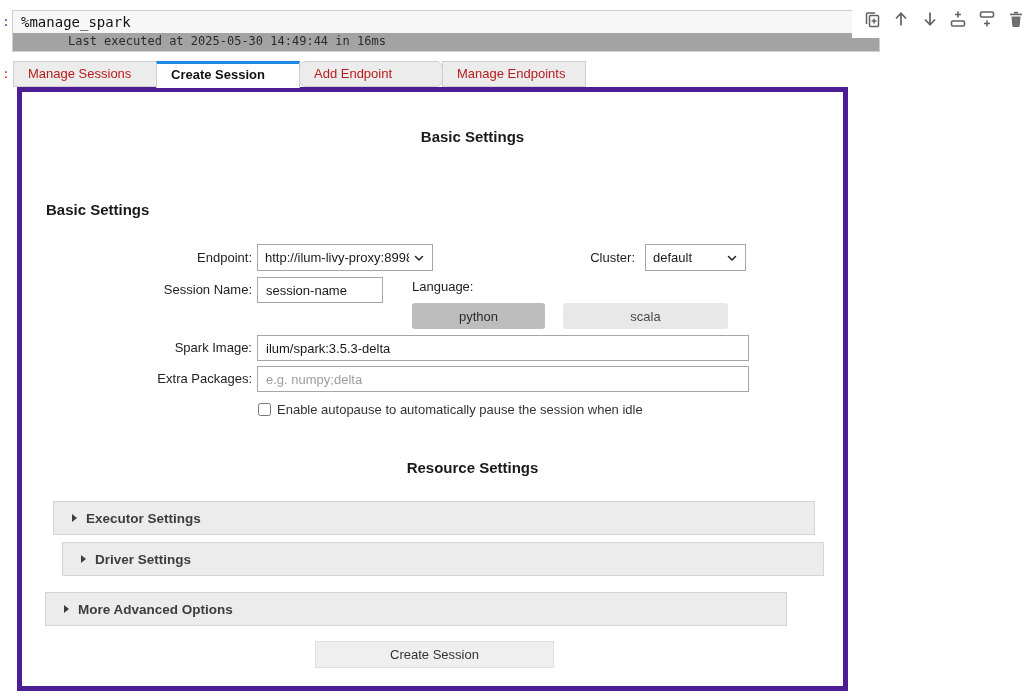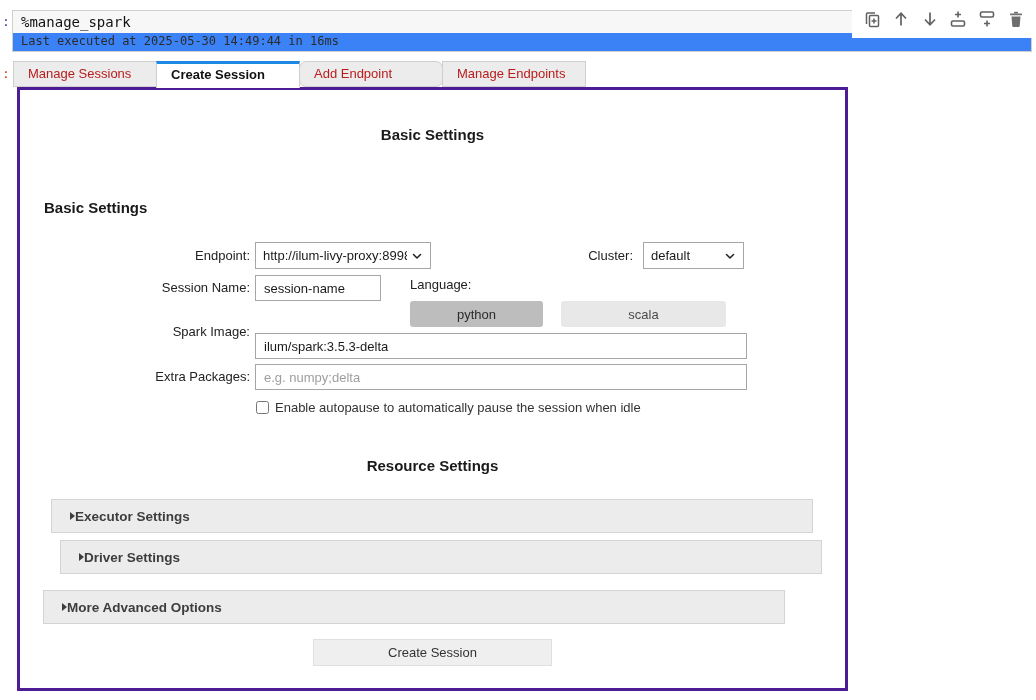--- a/index.html
+++ b/index.html
@@ -9,40 +9,40 @@
 
   
   .prompt { position:absolute; font-family:"DejaVu Sans Mono", monospace; font-size:13px; }
   #in-prompt  { left:2px; top:14px; color:#303F9F; }
   #out-prompt { left:2px; top:66px; color:#D84315; }
 
   #cell-input { position:absolute; left:12px; top:10px; width:1020px; height:24px;
     background:#f7f7f7; border:1px solid #cfcfcf; }
   #cell-code { font-family:"DejaVu Sans Mono", monospace; font-size:14px; color:#111;
     line-height:22px; padding-left:8px; white-space:pre; }
-  #exec-bar { position:absolute; left:12px; top:33px; width:1020px; height:19px;
-    background:#3b82f6; border:1px solid #cfcfcf; border-top:none; }
+  #exec-bar { position:absolute; left:12px; top:33px; width:868px; height:19px;
+    background:#a3a3a3; border:1px solid #cfcfcf; border-top:none;padding-left:47px; }
   #exec-text { font-family:"DejaVu Sans Mono", monospace; font-size:12px; color:#2b2b2b;
     line-height:17px; padding-left:8px; white-space:pre; }
 
   #cell-toolbar { position:absolute; left:852px; top:0; width:184px; height:38px;
     background:#fff; display:flex; align-items:center; justify-content:space-between;
     padding:0 10px; z-index:5; }
   .tb-icon { width:20px; height:20px; cursor:pointer; display:block; }
 
   
   .tab { position:absolute; top:61px; height:26px; width:144px; font-size:13px;
     padding-left:14px; line-height:24px; background:#ececec; border:1px solid #cfcfcf;
     color:#b91c1c; cursor:pointer; white-space:nowrap; overflow:hidden; z-index:2; }
   .tab.active { top:61px; height:27px; background:#fff; color:#111; font-weight:bold;
     border-top:3px solid #1e88e5; border-bottom:none; z-index:4; line-height:22px; }
 
   
   #widget { position:absolute; left:17px; top:87px; width:831px; height:604px;
-    background:#fff; border:3px solid #4c1d95; z-index:1; }
+    background:#fff; border:5px solid #4c1d95; z-index:1;padding-left:40px; }
   .abs { position:absolute; }
   .h-center { width:100%; text-align:center; font-weight:bold; font-size:15px; color:#1a1a1a; }
   .h-left { font-weight:bold; font-size:15px; color:#1a1a1a; }
   .field-label { left:0; width:230px; text-align:right; font-size:13px; color:#222; }
   .txt-input { border:1px solid #a6a6a6; background:#fff; font-family:"Liberation Sans",sans-serif;
     font-size:13px; color:#1a1a1a; padding:0 8px; outline:none; }
   .txt-input::placeholder { color:#9e9e9e; }
   .selectbox { border:1px solid #a6a6a6; background:#fff; display:flex; align-items:center;
     justify-content:space-between; padding:0 7px; font-size:13px; color:#1a1a1a; cursor:pointer; }
   .selectbox .sel-val { white-space:nowrap; overflow:hidden; }
@@ -51,21 +51,21 @@
   .toggle-btn { display:flex; align-items:center; justify-content:center; font-size:13px;
     border-radius:3px; cursor:pointer; }
   .toggle-btn.selected { background:#bdbdbd; color:#2b2b2b; }
   .toggle-btn.unselected { background:#e8e8e8; color:#4a4a4a; }
 
   .check-row { display:flex; align-items:center; gap:6px; }
   .check-row input { width:13px; height:13px; margin:0; cursor:pointer; }
   .check-row label { font-size:13px; color:#333; }
 
   .accordion { background:#ececec; border:1px solid #d4d4d4; display:flex; align-items:center;
-    padding-left:18px; font-weight:bold; font-size:13.5px; color:#3d3d3d; cursor:pointer; }
+    gap:9px; padding-left:18px; font-weight:bold; font-size:13.5px; color:#3d3d3d; cursor:pointer; }
   .tri { width:0; height:0; border-left:5px solid #3d3d3d; border-top:4px solid transparent;
     border-bottom:4px solid transparent; }
 
   #create-btn { background:#efefef; border:1px solid #e0e0e0; display:flex; align-items:center;
     justify-content:center; font-size:13px; color:#333; cursor:pointer; }
 </style>
 </head>
 <body>
 
 <div id="page">
@@ -131,21 +131,21 @@
           <path d="M5 9 L12 16 L19 9"></path>
         </svg>
     </div>
 
     <div class="abs field-label" style="top:185px; line-height:26px;">Session Name:</div>
     <input class="abs txt-input" style="left: 235px; top: 185px; width: 126px; height: 26px;" value="session-name">
     <div class="abs" style="left:390px; top:187px; font-size:13px; color:#222;text-align:center;">Language:</div>
     <div class="abs toggle-btn selected" style="left:390px; top:211px; width:133px; height:26px;">python</div>
     <div class="abs toggle-btn unselected" style="left:541px; top:211px; width:165px; height:26px;">scala</div>
 
-    <div class="abs field-label" style="top:229px; line-height:26px;">Spark Image:</div>
+    <div class="abs field-label" style="top:243px; line-height:26px;">Spark Image:</div>
     <input class="abs txt-input" style="left: 235px; top: 243px; width: 492px; height: 26px;" value="ilum/spark:3.5.3-delta">
 
     <div class="abs field-label" style="top:274px; line-height:26px;">Extra Packages:</div>
     <input class="abs txt-input" style="left: 235px; top: 274px; width: 492px; height: 26px;" placeholder="e.g. numpy;delta">
 
     <div class="abs check-row" style="left:236px; top:310px;">
       <input type="checkbox" style="">
       <label>Enable autopause to automatically pause the session when idle</label>
     </div>
 

